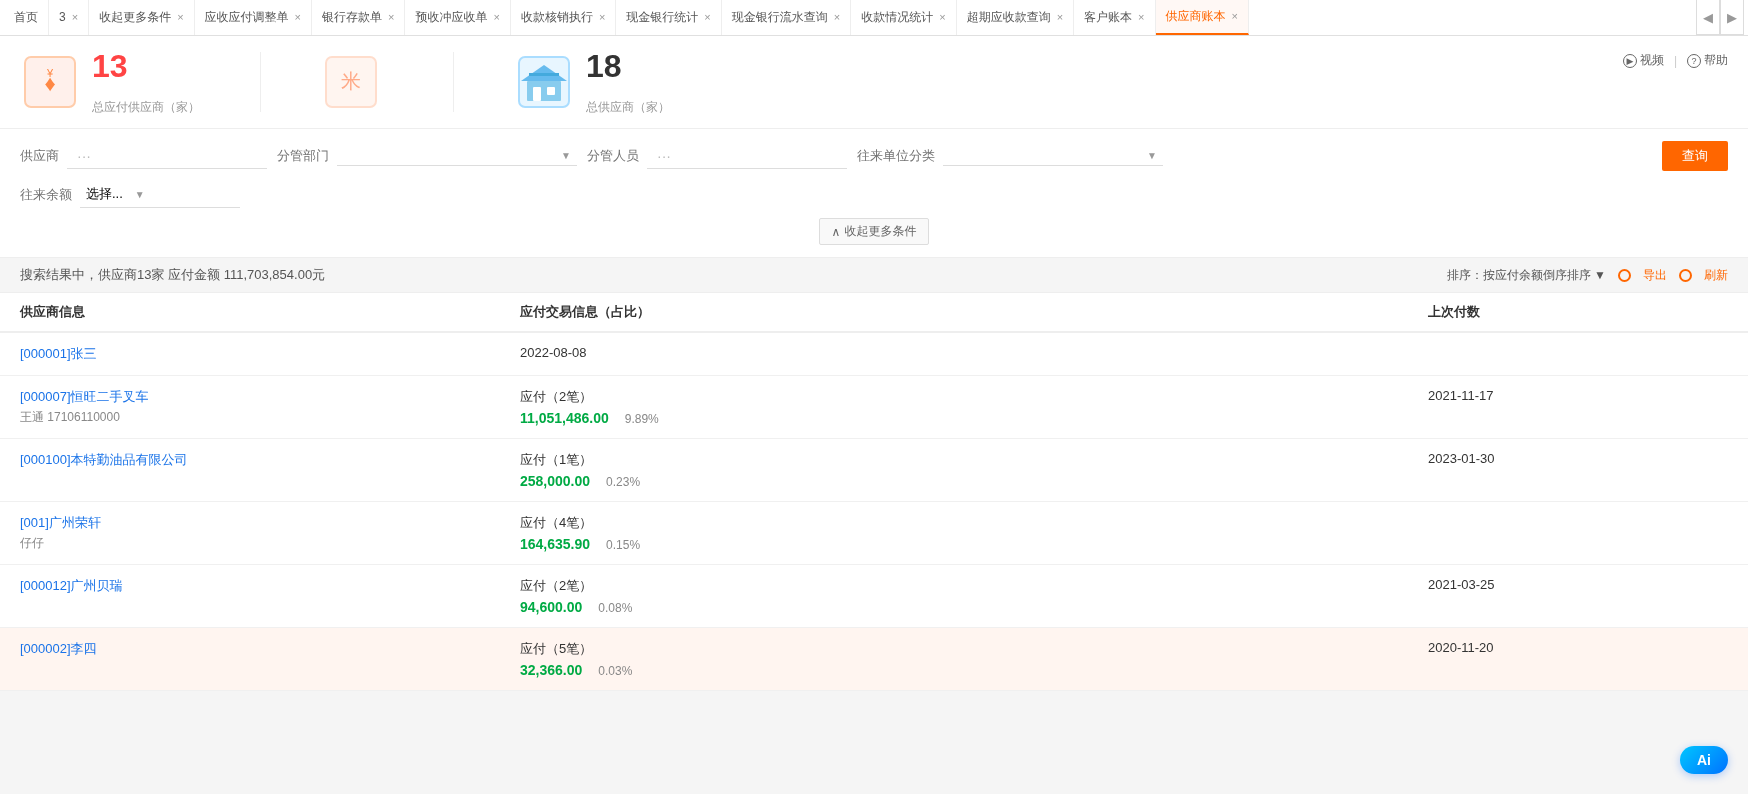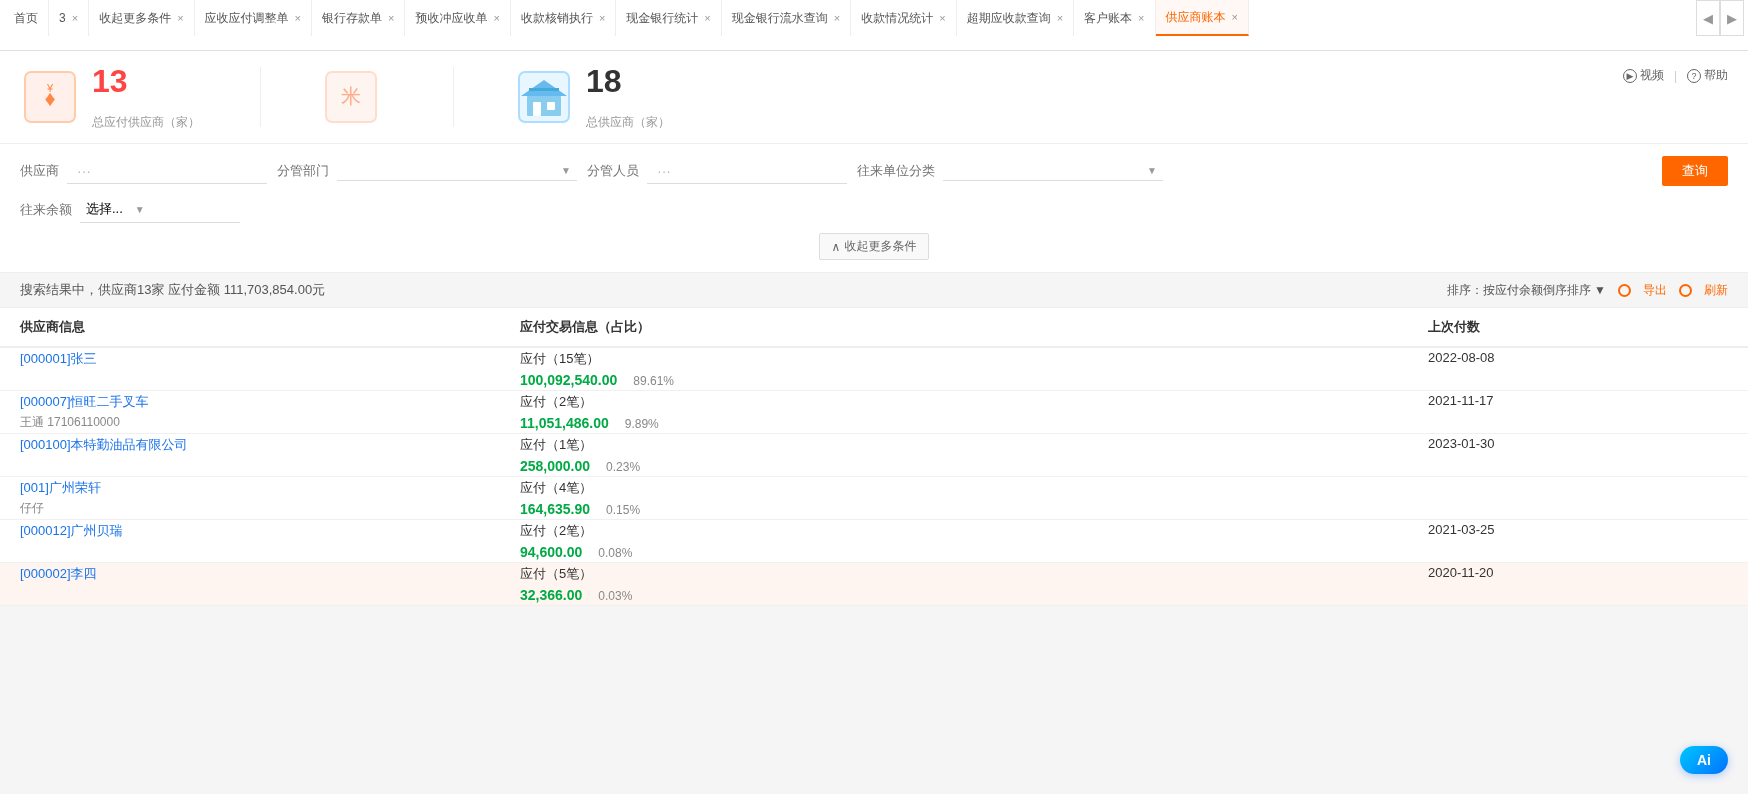--- a/index.html
+++ b/index.html
@@ -1,21 +1,21 @@
 <!DOCTYPE html>
 <html><head>
   <meta charset="utf-8">
   <style>
     * { margin: 0; padding: 0; box-sizing: border-box; }
     body { font-family: 'Microsoft YaHei', Arial, sans-serif; font-size: 13px; background: #f5f5f5; color: #333; width: 1748px; overflow-x: hidden; }
 
     
     .top-nav {
-      display: flex; align-items: flex-start; background: #fff; border-bottom: 1px solid #e0e0e0;
-      height: 51px; padding: 0 4px; overflow: hidden;
+      display: flex; align-items: flex-end; background: #fff; border-bottom: 1px solid #e0e0e0;
+      height: 36px; padding: 0 4px; overflow: hidden;
     }
     .nav-tab {
       display: flex; align-items: center; padding: 0 10px; height: 36px; font-size: 12px;
       white-space: nowrap; cursor: pointer; border-right: 1px solid #eee; color: #555;
       flex-shrink: 0;
     }
     .nav-tab.active { color: #ff6600; border-bottom: 2px solid #ff6600; background: #fff8f5; }
     .nav-tab .close-btn { margin-left: 6px; color: #999; font-size: 11px; cursor: pointer; }
     .nav-arrow { width: 24px; height: 36px; display: flex; align-items: center; justify-content: center; cursor: pointer; color: #999; border: 1px solid #ddd; flex-shrink: 0; }
 
@@ -70,21 +70,21 @@
     .action-btn { display: flex; align-items: center; gap: 12px; cursor: pointer; color: #ff6600; }
 
     
     .table-container { background: #fff; }
     .table-header {
       display: grid; grid-template-columns: 500px 1fr 300px;
       padding: 10px 20px; border-bottom: 2px solid #eee; font-size: 13px; font-weight: bold; color: #333;
     }
     .table-row {
       display: grid; grid-template-columns: 500px 1fr 300px;
-      padding: 2px 20px; border-bottom: 1px solid #f0f0f0; align-items: start;
+      padding: 12px 20px; border-bottom: 1px solid #f0f0f0; align-items: start;
     }
     .table-row.highlighted { background: #fff5f0; }
     .supplier-link { color: #1a73e8; text-decoration: none; font-size: 13px; cursor: pointer; }
     .sub-text { font-size: 12px; color: #888; margin-top: 3px; }
     .tx-label { font-size: 13px; color: #333; }
     .tx-amount { font-size: 14px; color: #00aa44; font-weight: bold; margin-top: 4px; cursor: pointer; }
     .tx-percent { font-size: 12px; color: #888; margin-left: 16px; }
     .tx-row { display: flex; align-items: baseline; gap: 0; }
     .last-pay { font-size: 13px; color: #333; }
   </style>
@@ -282,27 +282,20 @@
     <div>供应商信息</div>
     <div>应付交易信息（占比）</div>
     <div>上次付数</div>
   </div>
 
   <div class="table-row">
     <div>
       <a class="supplier-link">[000001]张三</a>
     </div>
     <div>
-      <div class="tx-label">应付（15笔）</div>
-      <div class="tx-row">
-        <span class="tx-amount">100,092,540.00</span>
-        <span class="tx-percent">89.61%</span>
-      </div>
-    </div>
-    <div>
       <span class="last-pay">2022-08-08</span>
     </div>
   </div>
 
   <div class="table-row">
     <div>
       <a class="supplier-link">[000007]恒旺二手叉车</a>
       <div class="sub-text">王通  17106110000</div>
     </div>
     <div>

